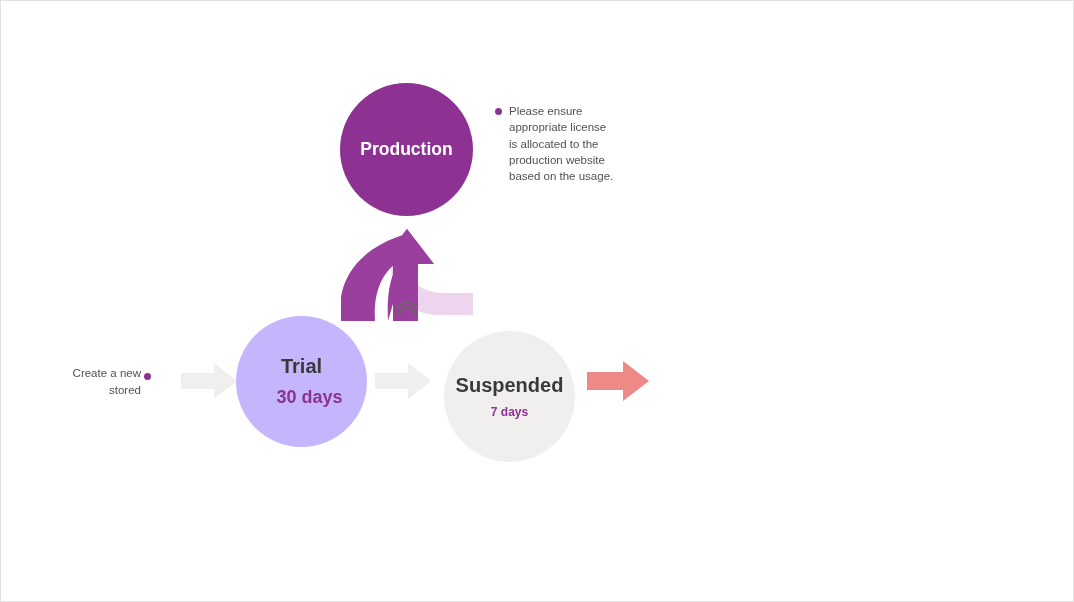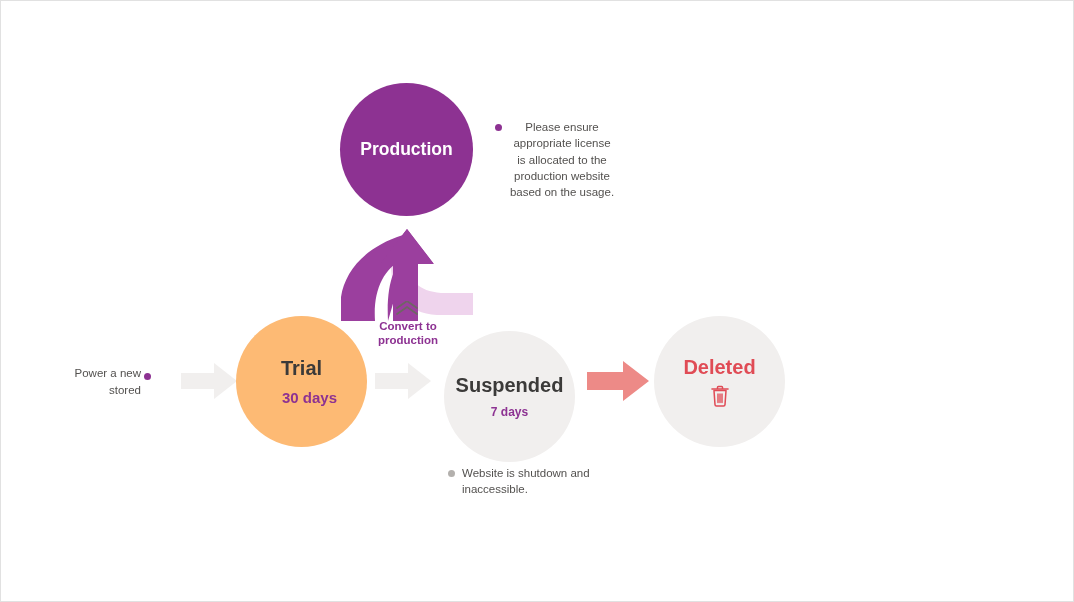--- a/index.html
+++ b/index.html
@@ -51,30 +51,30 @@
   #node-production .node-title {
     color: #ffffff;
     font-size: 17.5px;
   }
 
   #node-trial {
     left: 235px;
     top: 315px;
     width: 131px;
     height: 131px;
-    background: #fdba74;
+    background: #c4b5fd;
   }
   #node-trial .node-title {
     color: #3B3A39;
     font-size: 20px;
     margin-bottom: 9px;
   }
   #node-trial .node-sub {
     color: #8D3292;
-    font-size: 15px;
+    font-size: 18px;
     margin-left: 16px;
   }
 
   #node-suspended {
     left: 443px;
     top: 330px;
     width: 131px;
     height: 131px;
     background: #F1EFEE;
   }
@@ -174,23 +174,22 @@
     margin-right: 7px;
   }
   .annotation .atext {
     font-size: 11.5px;
     color: #53514F;
     line-height: 1.42;
   }
 
   #anno-production {
     left: 494px;
-    top: 118px;
+    top: 102px;
     width: 120px;
-    text-align: center;
   }
   #anno-production .bullet { background: #8D3292; }
 
   #anno-suspended {
     left: 447px;
     top: 464px;
     width: 145px;
   }
   #anno-suspended .bullet { background: #B3B0AD; }
 
@@ -200,21 +199,21 @@
     width: 210px;
   }
   #anno-deleted .bullet { background: #E04B55; }
 </style>
 </head>
 <body>
 
 <div id="canvas">
 
   <div id="create-label">
-    <div>Power a new</div>
+    <div>Create a new</div>
     <div>stored</div>
   </div>
   <div id="create-label-bullet"></div>
 
   <svg class="arrow-straight" style="left:180px; top:360px;" width="56" height="40" viewBox="0 0 56 40">
     <path d="M0,12 L33,12 L33,2 L56,20 L33,38 L33,28 L0,28 Z" fill="#F1EFEE"></path>
   </svg>
 
   <svg class="arrow-straight" style="left:374px; top:360px;" width="56" height="40" viewBox="0 0 56 40">
     <path d="M0,12 L33,12 L33,2 L56,20 L33,38 L33,28 L0,28 Z" fill="#F1EFEE"></path>
@@ -233,55 +232,36 @@
     <path d="M47,92 C45,54 54,34 66,26 L66,26 L66,26
              M66,0 L92,34 L76,34 L76,92 L52,92 L52,34 L40,34 Z" fill="#9B3F9E"></path>
     <path d="M66,0 L93,35 L77,35 L77,92 L53,92 L53,35 L39,35 Z" fill="#9B3F9E"></path>
   </svg>
 
   <svg id="convert-chevron" viewBox="0 0 22 14">
     <path d="M1,7 L11,0 L21,7" fill="none" stroke="#6E6763" stroke-width="1.7" stroke-linecap="round" stroke-linejoin="round"></path>
     <path d="M1,13 L11,6 L21,13" fill="none" stroke="#6E6763" stroke-width="1.7" stroke-linecap="round" stroke-linejoin="round"></path>
   </svg>
 
-  <div id="convert-label">
-    <div>Convert to</div>
-    <div>production</div>
-  </div>
 
   <div id="node-production" class="node">
     <div class="node-title">Production</div>
   </div>
 
   <div id="node-trial" class="node">
     <div class="node-title">Trial</div>
     <div class="node-sub">30 days</div>
   </div>
 
   <div id="node-suspended" class="node">
     <div class="node-title">Suspended</div>
     <div class="node-sub">7 days</div>
   </div>
 
-  <div id="node-deleted" class="node">
-    <div class="node-title">Deleted</div>
-    <svg id="trash-icon" viewBox="0 0 20 22">
-      <path d="M2,4 L18,4" stroke="#E04B55" stroke-width="1.6" stroke-linecap="round" fill="none"></path>
-      <path d="M7.5,4 L7.5,2.3 C7.5,1.8 7.9,1.5 8.4,1.5 L11.6,1.5 C12.1,1.5 12.5,1.8 12.5,2.3 L12.5,4" stroke="#E04B55" stroke-width="1.5" fill="none" stroke-linejoin="round"></path>
-      <path d="M4,5.6 L16,5.6 L15,19.6 C14.95,20.4 14.4,21 13.6,21 L6.4,21 C5.6,21 5.05,20.4 5,19.6 Z" stroke="#E04B55" stroke-width="1.5" fill="none" stroke-linejoin="round"></path>
-      <path d="M8,9 L8,17.5" stroke="#E04B55" stroke-width="1.4" stroke-linecap="round"></path>
-      <path d="M10,9 L10,17.5" stroke="#E04B55" stroke-width="1.4" stroke-linecap="round"></path>
-      <path d="M12,9 L12,17.5" stroke="#E04B55" stroke-width="1.4" stroke-linecap="round"></path>
-    </svg>
-  </div>
 
   <div id="anno-production" class="annotation">
     <span class="bullet"></span>
     <span class="atext">Please ensure appropriate license is allocated to the production website based on the usage.</span>
   </div>
 
-  <div id="anno-suspended" class="annotation">
-    <span class="bullet"></span>
-    <span class="atext">Website is shutdown and inaccessible.</span>
-  </div>
 
 
 </div>
 
 </body></html>

